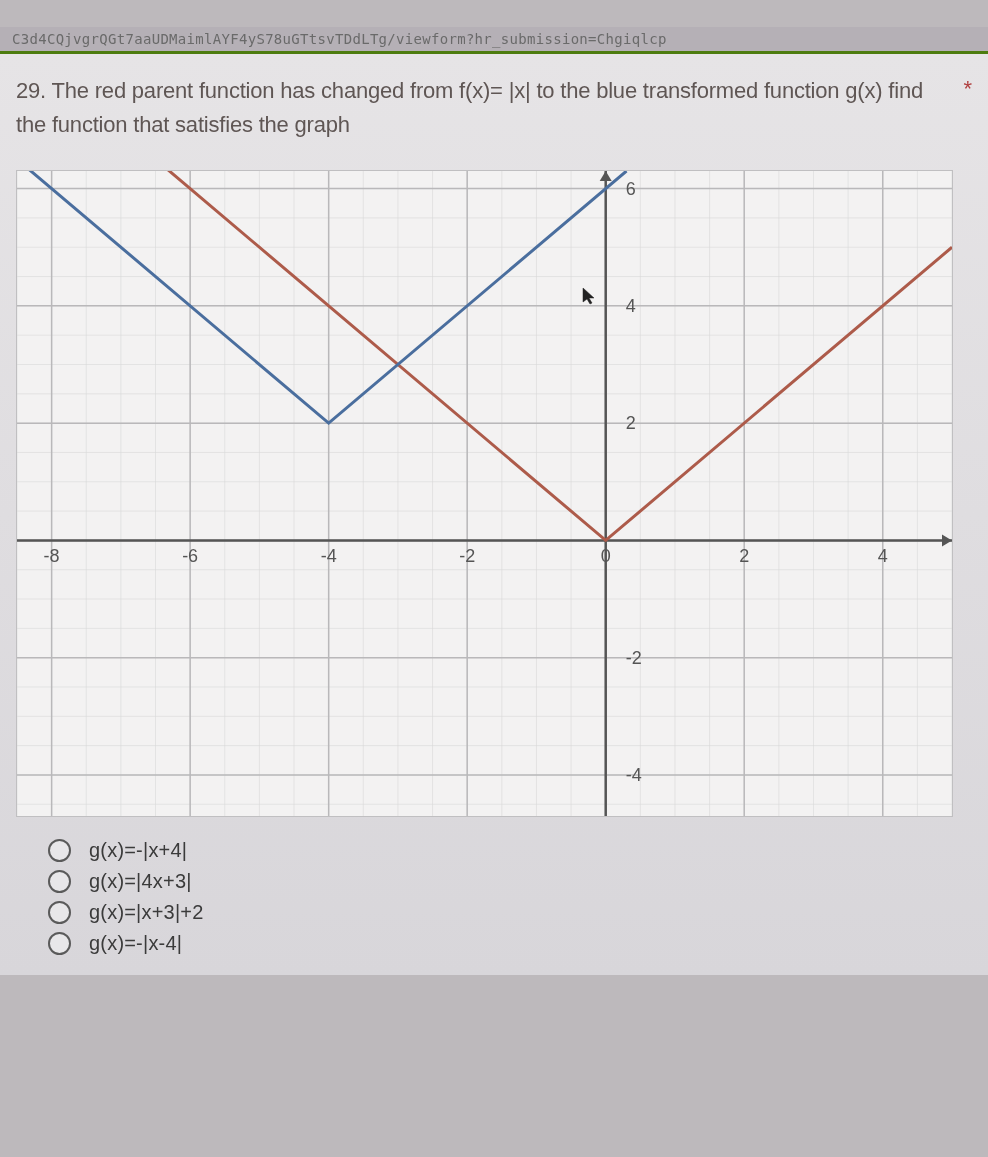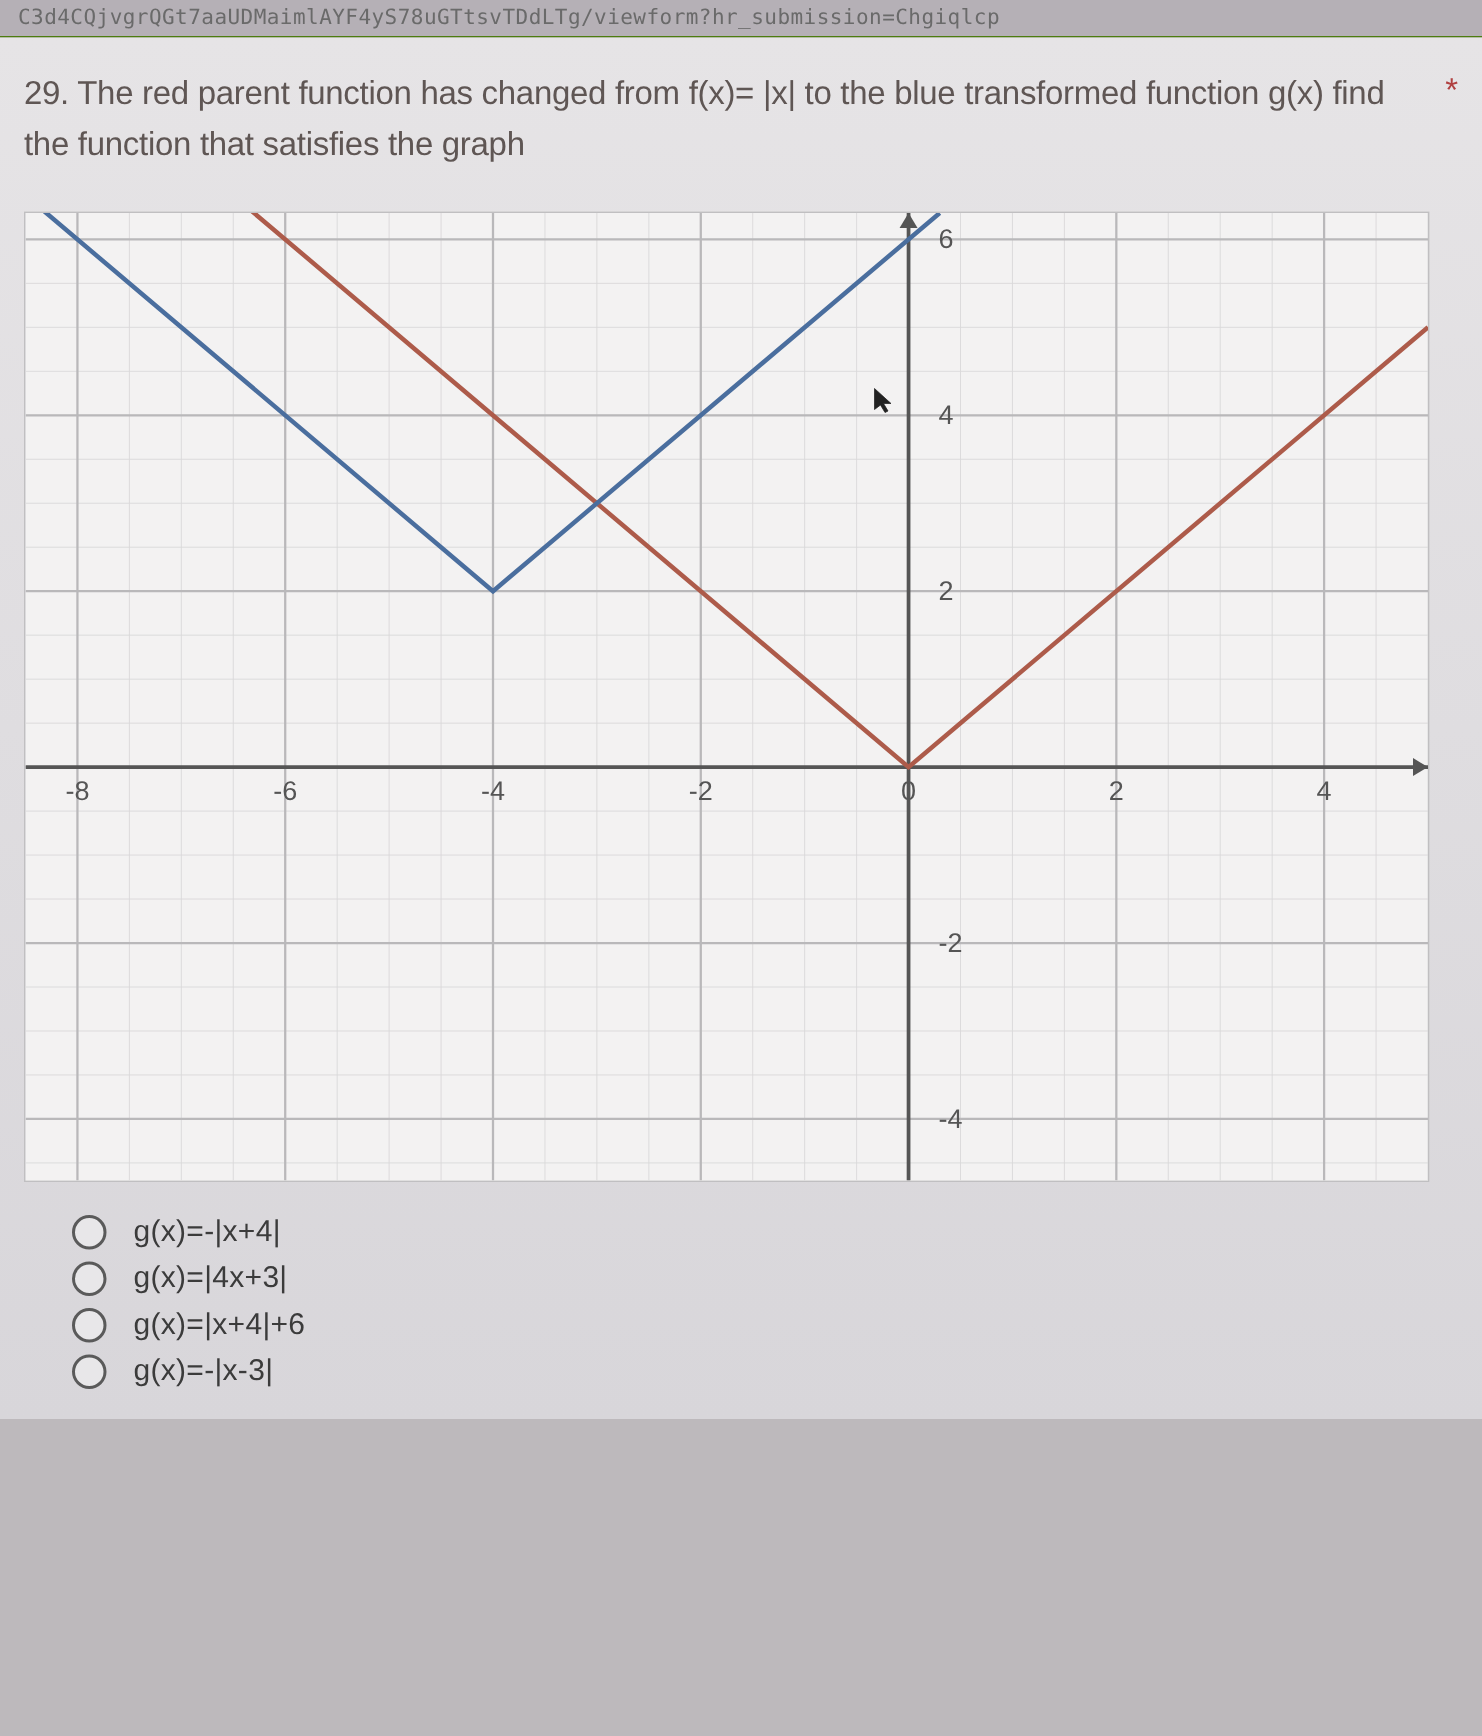--- a/index.html
+++ b/index.html
@@ -9,21 +9,22 @@
     font-family: 'Segoe UI', Arial, sans-serif;
     width: 988px;
   }
   .url-bar {
     background: #b5b0b6;
     color: #6a6a6a;
     padding: 4px 12px;
     font-size: 14px;
     font-family: monospace;
     letter-spacing: 0.3px;
-    border-bottom: 1px solid #4d7c0f;
+    border-bottom: 3px solid #4d7c0f;
+    margin-top: 27px;
   }
   .content {
     padding: 20px 16px 12px 16px;
     background: linear-gradient(to bottom, #e6e4e6 0%, #d8d6da 100%);
   }
   .question-row {
     display: flex;
     align-items: flex-start;
   }
   .question-text {
@@ -189,21 +190,21 @@
     <div class="opt-row">
       <div class="radio"></div>
       <div class="opt-label">g(x)=-|x+4|</div>
     </div>
     <div class="opt-row">
       <div class="radio"></div>
       <div class="opt-label">g(x)=|4x+3|</div>
     </div>
     <div class="opt-row">
       <div class="radio"></div>
-      <div class="opt-label">g(x)=|x+4|+6</div>
-    </div>
-    <div class="opt-row">
-      <div class="radio"></div>
-      <div class="opt-label">g(x)=-|x-3|</div>
+      <div class="opt-label">g(x)=|x+3|+2</div>
+    </div>
+    <div class="opt-row">
+      <div class="radio"></div>
+      <div class="opt-label">g(x)=-|x-4|</div>
     </div>
   </div>
 
 </div>
 
 </body></html>

